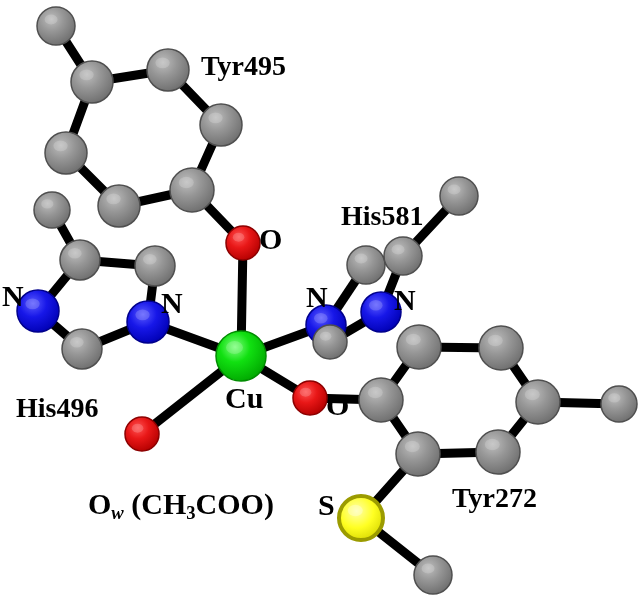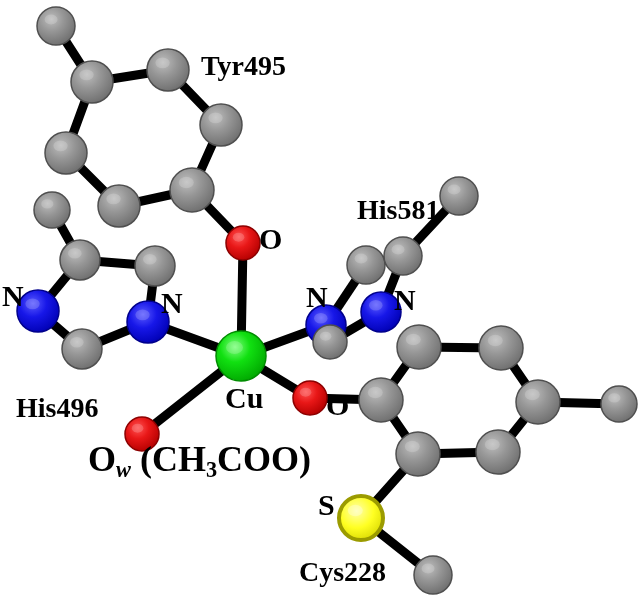--- a/index.html
+++ b/index.html
@@ -30,21 +30,21 @@
     user-select:none;
   }
   .lbl sub{
     font-size:0.62em;
     vertical-align:-0.28em;
     font-weight:bold;
   }
   .lbl .ital{font-style:italic;}
   .res{font-size:28px;}
   .atomlbl{font-size:30px;}
-  .formula{font-size:36px;}
+  .formula{font-size:30px;margin-top:48px;}
 </style>
 </head>
 <body>
 
 <div id="stage">
 
   <svg id="mol" viewBox="0 0 640 600">
     <defs>
       <radialGradient id="gC" cx="38%" cy="32%" r="72%">
         <stop offset="0%" stop-color="#bdbdbd"></stop>
@@ -236,38 +236,38 @@
         </g>
         <g>
           <circle cx="433" cy="575" r="19" fill="url(#gC)" stroke="#4f4f4f" stroke-width="1.5"></circle>
           <ellipse cx="428.06" cy="568.54" rx="6.460000000000001" ry="4.94" fill="#ffffff" opacity="0.18"></ellipse>
         </g>
       </g>
   </svg>
 
   <div class="lbl res" style="left:201px;top:52px;">Tyr495</div>
 
-  <div class="lbl res" style="left:341px;top:196px;margin-left:16px;">His581</div>
+  <div class="lbl res" style="left:341px;top:202px;">His581</div>
 
   <div class="lbl atomlbl" style="left:259px;top:224px;">O</div>
 
   <div class="lbl atomlbl" style="left:2px;top:281px;">N</div>
 
   <div class="lbl atomlbl" style="left:161px;top:288px;">N</div>
 
   <div class="lbl atomlbl" style="left:306px;top:282px;">N</div>
 
   <div class="lbl atomlbl" style="left:394px;top:285px;">N</div>
 
   <div class="lbl res" style="left:16px;top:394px;">His496</div>
 
   <div class="lbl atomlbl" style="left:225px;top:383px;">Cu</div>
 
   <div class="lbl atomlbl" style="left:326px;top:390px;">O</div>
 
   <div class="lbl formula" style="left:88px;top:441px;"><span>O</span><sub class="ital">w</sub><span> (CH</span><sub>3</sub><span>COO)</span></div>
 
+  <div class="lbl res" style="left:452px;top:484px;">Tyr272</div>
 
   <div class="lbl atomlbl" style="left:318px;top:490px;">S</div>
 
-  <div class="lbl res" style="left:299px;top:558px;">Cys228</div>
 
 </div>
 
 </body></html>

